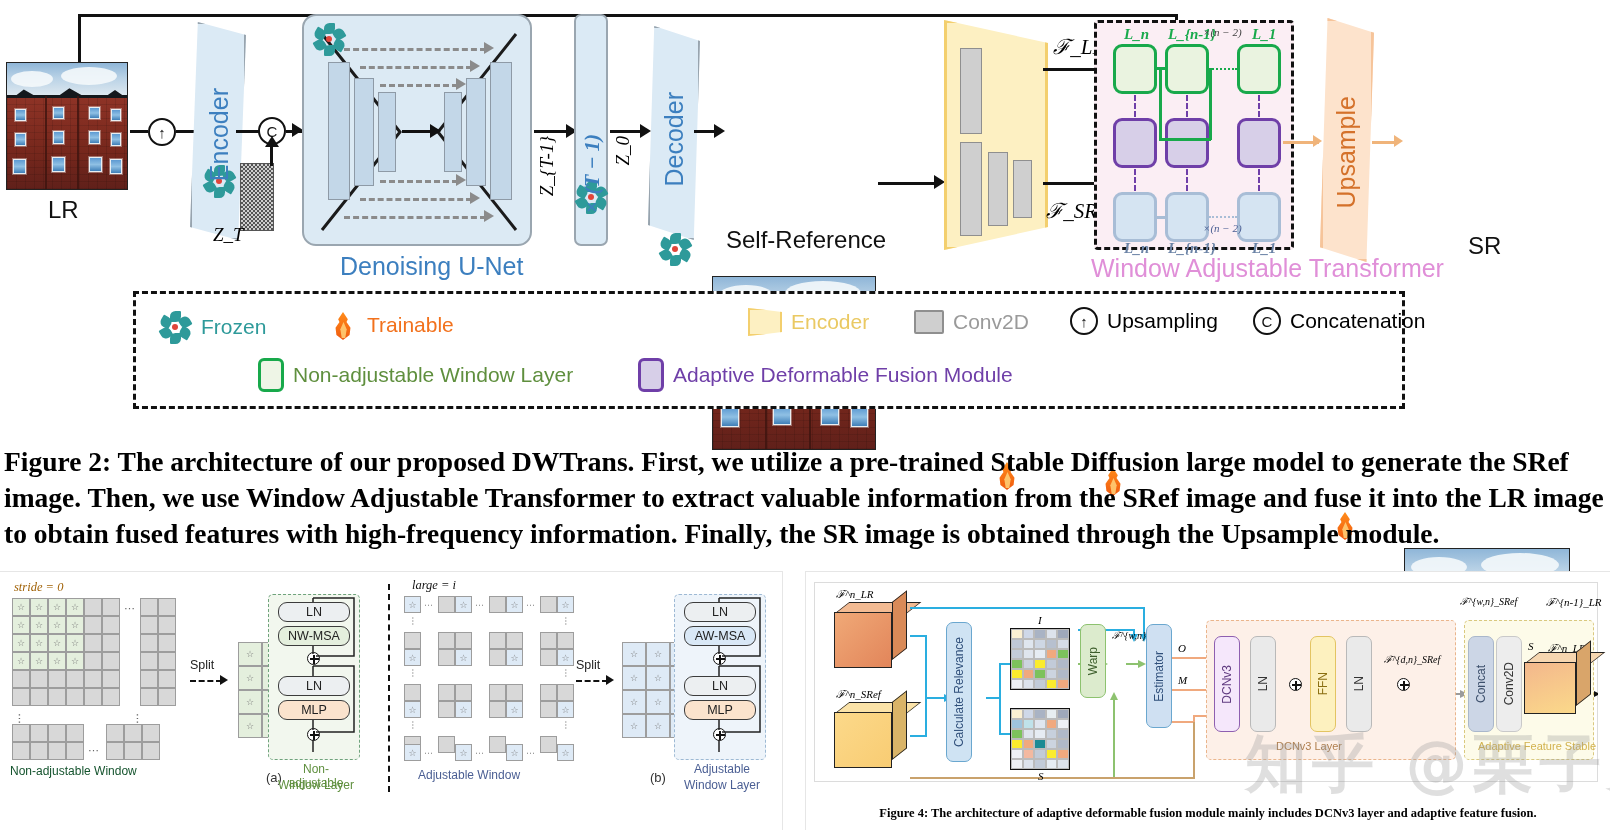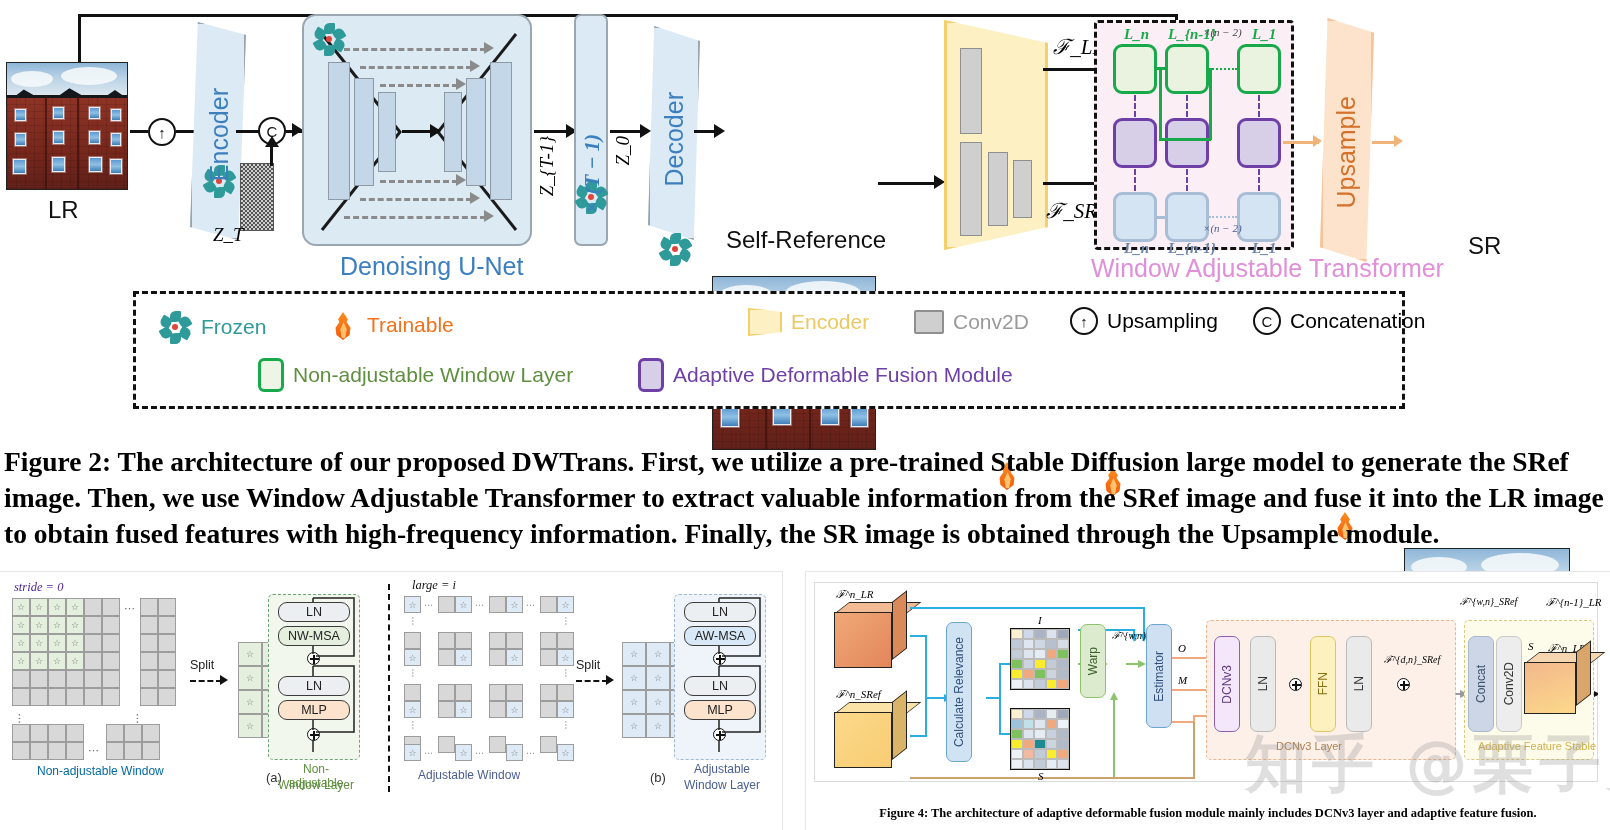--- a/index.html
+++ b/index.html
@@ -531,21 +531,21 @@
     <span style="width:26px;height:34px;background:#eef5e6;border:3px solid #18a94b;border-radius:6px;display:inline-block;"></span>
     <span class="lg-txt" style="color:#5f8f3e;">Non-adjustable Window Layer</span>
   </div>
 
 </div>
 
 <div class="abs cap" id="cap2">Figure 2: The architecture of our proposed DWTrans. First, we utilize a pre-trained Stable Diffusion large model to generate the SRef image. Then, we use Window Adjustable Transformer to extract valuable information from the SRef image and fuse it into the LR image to obtain fused features with high-frequency information. Finally, the SR image is obtained through the Upsample module.</div>
 
 <div class="abs panelbox" id="fig3">
 
-  <div class="abs mathi" style="left:14px; top:8px; font-size:12.5px; color:#4c1d95;">stride = 0</div>
+  <div class="abs mathi" style="left:14px; top:8px; font-size:12.5px; color:#a16207;">stride = 0</div>
 
   <div class="cellgrid" style="left:12px; top:26px; grid-template-columns:repeat(4,18px); grid-template-rows:repeat(4,18px);">
     <div class="cell g star">☆</div>
       <div class="cell g star">☆</div>
       <div class="cell g star">☆</div>
       <div class="cell g star">☆</div>
     <div class="cell g star">☆</div>
       <div class="cell g star">☆</div>
       <div class="cell g star">☆</div>
       <div class="cell g star">☆</div>
@@ -615,21 +615,21 @@
   </div>
   <div class="abs" style="left:88px;top:172px;font-size:11px;color:#666;">⋯</div>
   <div class="cellgrid" style="left:106px; top:152px; grid-template-columns:repeat(3,18px); grid-template-rows:repeat(2,18px);">
     <div class="cell"></div>
       <div class="cell"></div>
       <div class="cell"></div>
     <div class="cell"></div>
       <div class="cell"></div>
       <div class="cell"></div>
   </div>
-  <div class="abs" style="left:10px; top:192px; font-size:12px; color:#0369a1;margin-left:27px;">Non-adjustable Window</div>
+  <div class="abs" style="left:10px; top:192px; font-size:12px; color:#14532d;">Non-adjustable Window</div>
 
   <div class="abs" style="left:190px; top:86px; font-size:12.5px; color:#222;">Split</div>
   <div class="abs" style="left:190px; top:108px; width:32px; border-top:2px dashed #111;"></div>
   <div class="abs" style="left:220px; top:103px; width:0;height:0;border-left:8px solid #111;border-top:5px solid transparent;border-bottom:5px solid transparent;"></div>
 
   <div class="cellgrid" style="left:238px; top:70px; grid-template-columns:repeat(4,24px); grid-template-rows:repeat(4,24px);">
     <div class="cell g star">☆</div>
       <div class="cell g star">☆</div>
       <div class="cell g star">☆</div>
       <div class="cell g star">☆</div>

